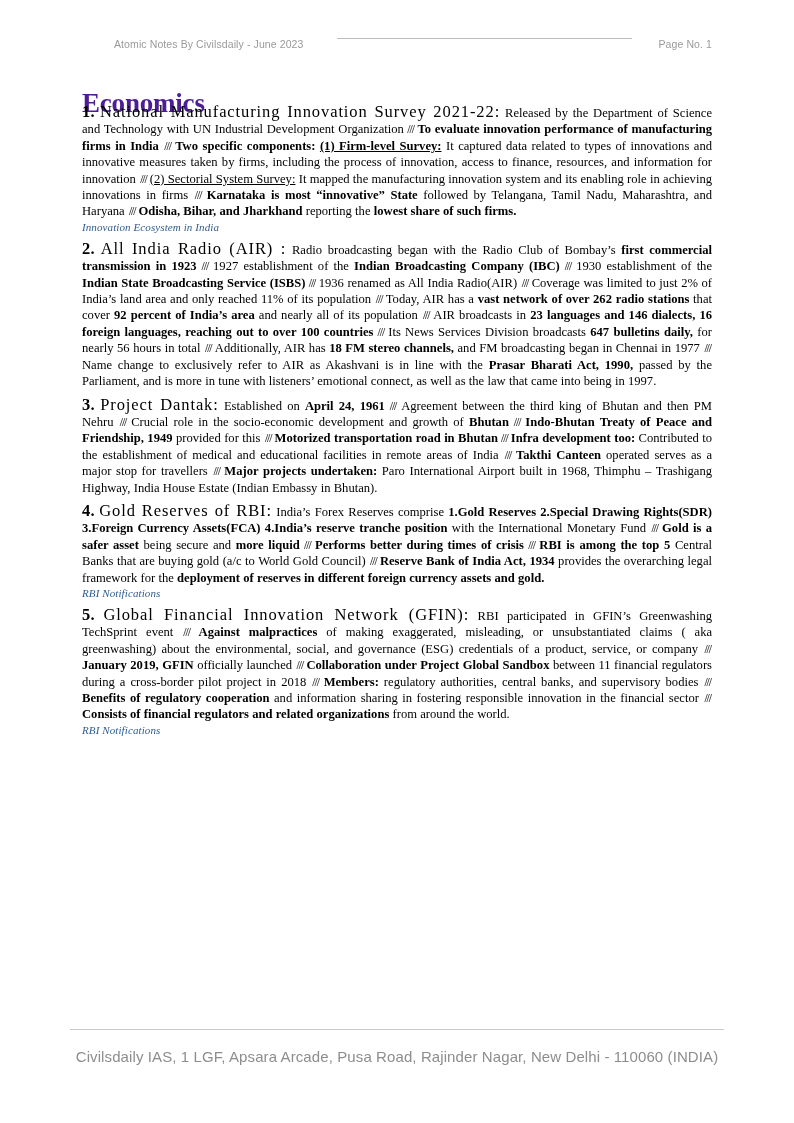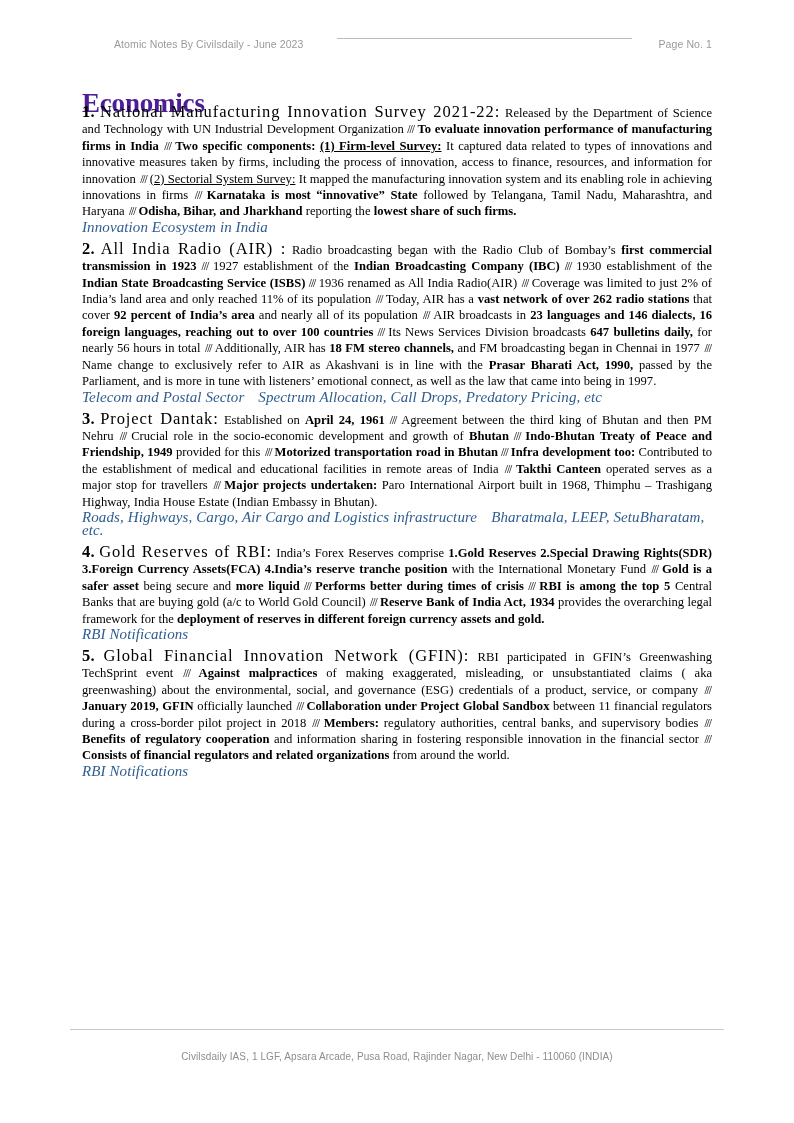--- a/index.html
+++ b/index.html
@@ -101,21 +101,21 @@
 
   .sep {
     font-weight: bold;
     color: #3a3a3a;
     letter-spacing: -1px;
     padding: 0 1px;
     font-size: 11.5px;
   }
 
   .tagline {
-    font-size: 15px;
+    font-size: 11px;
     font-style: italic;
     line-height: 13px;
     margin-top: 1px;
     letter-spacing: 0.1px;
   }
   .tagline .t2 { margin-left: 14px; }
 
   
   .footer-rule {
     position: absolute;
@@ -125,21 +125,21 @@
     height: 1px;
     background: #c9c9c9;
   }
   .footer {
     position: absolute;
     left: 0;
     right: 0;
     top: 1047px;
     text-align: center;
     font-family: "Liberation Sans", "DejaVu Sans", sans-serif;
-    font-size: 10px;
+    font-size: 15px;
     line-height: 19px;
     color: #8d8d8d;
     letter-spacing: 0.1px;
   }
 </style>
 </head>
 <body>
 
 <div class="page">
 
@@ -151,25 +151,23 @@
 
   <h1 class="doc-title">Economics</h1>
 
   <div class="content" id="content">
       <div class="section">
         <p class="para"><span class="sec-num">1.</span> <span class="sec-head">National Manufacturing Innovation Survey 2021-22:</span><span class="n"> Released by the Department of Science and Technology</span><span class="n"> with </span><span class="n">UN Industrial Development Organization</span><span class="sep"> /// </span><span class="b">To evaluate innovation performance</span><span class="b"> of manufacturing firms in India </span><span class="sep">/// </span><span class="b">Two specific components: </span><span class="b u">(1) Firm-level Survey:</span><span class="n"> It captured data related to types of innovations and innovative measures taken by firms, including the process of innovation, access to finance, resources, and information for innovation </span><span class="sep">/// </span><span class="n u">(2) Sectorial System Survey:</span><span class="n"> It mapped the manufacturing innovation system and its enabling role in achieving innovations in firms </span><span class="sep">/// </span><span class="b">Karnataka is most “innovative” State</span><span class="n"> followed by Telangana, Tamil Nadu, Maharashtra, and Haryana </span><span class="sep">/// </span><span class="b">Odisha, Bihar, and Jharkhand</span><span class="n"> reporting the </span><span class="b">lowest share of such firms.</span></p>
         <div class="tagline" style="color: rgb(45, 92, 143);"><span>Innovation Ecosystem in India</span></div>
       </div>
       <div class="section">
         <p class="para"><span class="sec-num">2.</span> <span class="sec-head">All India Radio (AIR) :</span><span class="n"> Radio broadcasting began with the Radio Club of Bombay’s </span><span class="b">first commercial transmission in 1923</span><span class="sep"> /// </span><span class="n">1927 establishment of the </span><span class="b">Indian Broadcasting Company (IBC)</span><span class="sep"> /// </span><span class="n">1930 establishment of the </span><span class="b">Indian State Broadcasting Service (ISBS)</span><span class="sep"> /// </span><span class="n">1936 renamed as All India Radio(AIR) </span><span class="sep">/// </span><span class="n">Coverage was limited to just 2% of India’s land area and only reached 11% of its population </span><span class="sep">/// </span><span class="n">Today, AIR has a </span><span class="b">vast network of over 262 radio stations</span><span class="n"> that cover </span><span class="b">92 percent of India’s area</span><span class="n"> and nearly all of its population </span><span class="sep">/// </span><span class="n">AIR broadcasts in </span><span class="b">23 languages and 146 dialects, 16 foreign languages, reaching out to over 100 countries</span><span class="sep"> /// </span><span class="n">Its News Services Division broadcasts </span><span class="b">647 bulletins daily,</span><span class="n"> for nearly 56 hours in total </span><span class="sep">/// </span><span class="n">Additionally, AIR has </span><span class="b">18 FM stereo channels,</span><span class="n"> and FM broadcasting began in Chennai in 1977 </span><span class="sep">/// </span><span class="n">Name change to exclusively refer to AIR as Akashvani is in line with the </span><span class="b">Prasar Bharati Act, 1990,</span><span class="n"> passed by the Parliament, and is more in tune with listeners’ emotional connect, as well as the law that came into being in 1997.</span></p>
-        <div class="tagline" style="color: rgb(45, 92, 143);"><span>Telecom and Postal Sector</span><span class="t2">Spectrum Allocation, Call Drops, Predatory Pricing, etc</span></div>
       </div>
       <div class="section">
         <p class="para"><span class="sec-num">3.</span> <span class="sec-head">Project Dantak:</span><span class="n"> Established on </span><span class="b">April 24, 1961</span><span class="sep"> /// </span><span class="n">Agreement between the third king of Bhutan and then PM Nehru </span><span class="sep">/// </span><span class="n">Crucial role in the socio-economic development and growth of </span><span class="b">Bhutan</span><span class="sep"> /// </span><span class="b">Indo-Bhutan Treaty of Peace and Friendship, 1949</span><span class="n"> provided for this </span><span class="sep">/// </span><span class="b">Motorized transportation road in Bhutan</span><span class="sep"> /// </span><span class="b">Infra development too:</span><span class="n"> Contributed to the establishment of medical and educational facilities in remote areas of India </span><span class="sep">/// </span><span class="b">Takthi Canteen</span><span class="n"> operated serves as a major stop for travellers </span><span class="sep">/// </span><span class="b">Major projects undertaken:</span><span class="n"> Paro International Airport built in 1968, Thimphu – Trashigang Highway, India House Estate (Indian Embassy in Bhutan).</span></p>
-        <div class="tagline" style="color: rgb(45, 92, 143);"><span>Roads, Highways, Cargo, Air Cargo and Logistics infrastructure</span><span class="t2">Bharatmala, LEEP, SetuBharatam, etc.</span></div>
       </div>
       <div class="section">
         <p class="para"><span class="sec-num">4.</span> <span class="sec-head">Gold Reserves of RBI:</span><span class="n"> India’s Forex Reserves comprise </span><span class="b">1.Gold Reserves 2.Special Drawing Rights(SDR) 3.Foreign Currency Assets(FCA) 4.India’s reserve tranche position</span><span class="n"> with the International Monetary Fund </span><span class="sep">/// </span><span class="b">Gold is a safer asset</span><span class="n"> being secure and </span><span class="b">more liquid</span><span class="sep"> /// </span><span class="b">Performs better during times of crisis</span><span class="sep"> /// </span><span class="b">RBI is among the top 5</span><span class="n"> Central Banks that are buying gold (a/c to World Gold Council) </span><span class="sep">/// </span><span class="b">Reserve Bank of India Act, 1934</span><span class="n"> provides the overarching legal framework for the </span><span class="b">deployment of reserves in different foreign currency assets and gold.</span></p>
         <div class="tagline" style="color: rgb(45, 92, 143);"><span>RBI Notifications</span></div>
       </div>
       <div class="section">
         <p class="para"><span class="sec-num">5.</span> <span class="sec-head">Global Financial Innovation Network (GFIN):</span><span class="n"> RBI participated in GFIN’s Greenwashing TechSprint event </span><span class="sep">/// </span><span class="b">Against malpractices</span><span class="n"> of making exaggerated, misleading, or unsubstantiated claims ( aka greenwashing) about the environmental, social, and governance (ESG) credentials of a product, service, or company </span><span class="sep">/// </span><span class="b">January 2019, GFIN</span><span class="n"> officially launched </span><span class="sep">/// </span><span class="b">Collaboration under Project Global Sandbox</span><span class="n"> between 11 financial regulators during a cross-border pilot project in 2018 </span><span class="sep">/// </span><span class="b">Members:</span><span class="n"> regulatory authorities, central banks, and supervisory bodies </span><span class="sep">/// </span><span class="b">Benefits of regulatory cooperation</span><span class="n"> and information sharing in fostering responsible innovation in the financial sector </span><span class="sep">/// </span><span class="b">Consists of financial regulators and related organizations</span><span class="n"> from around the world.</span></p>
         <div class="tagline" style="color: rgb(45, 92, 143);"><span>RBI Notifications</span></div>
       </div>
     </div>

